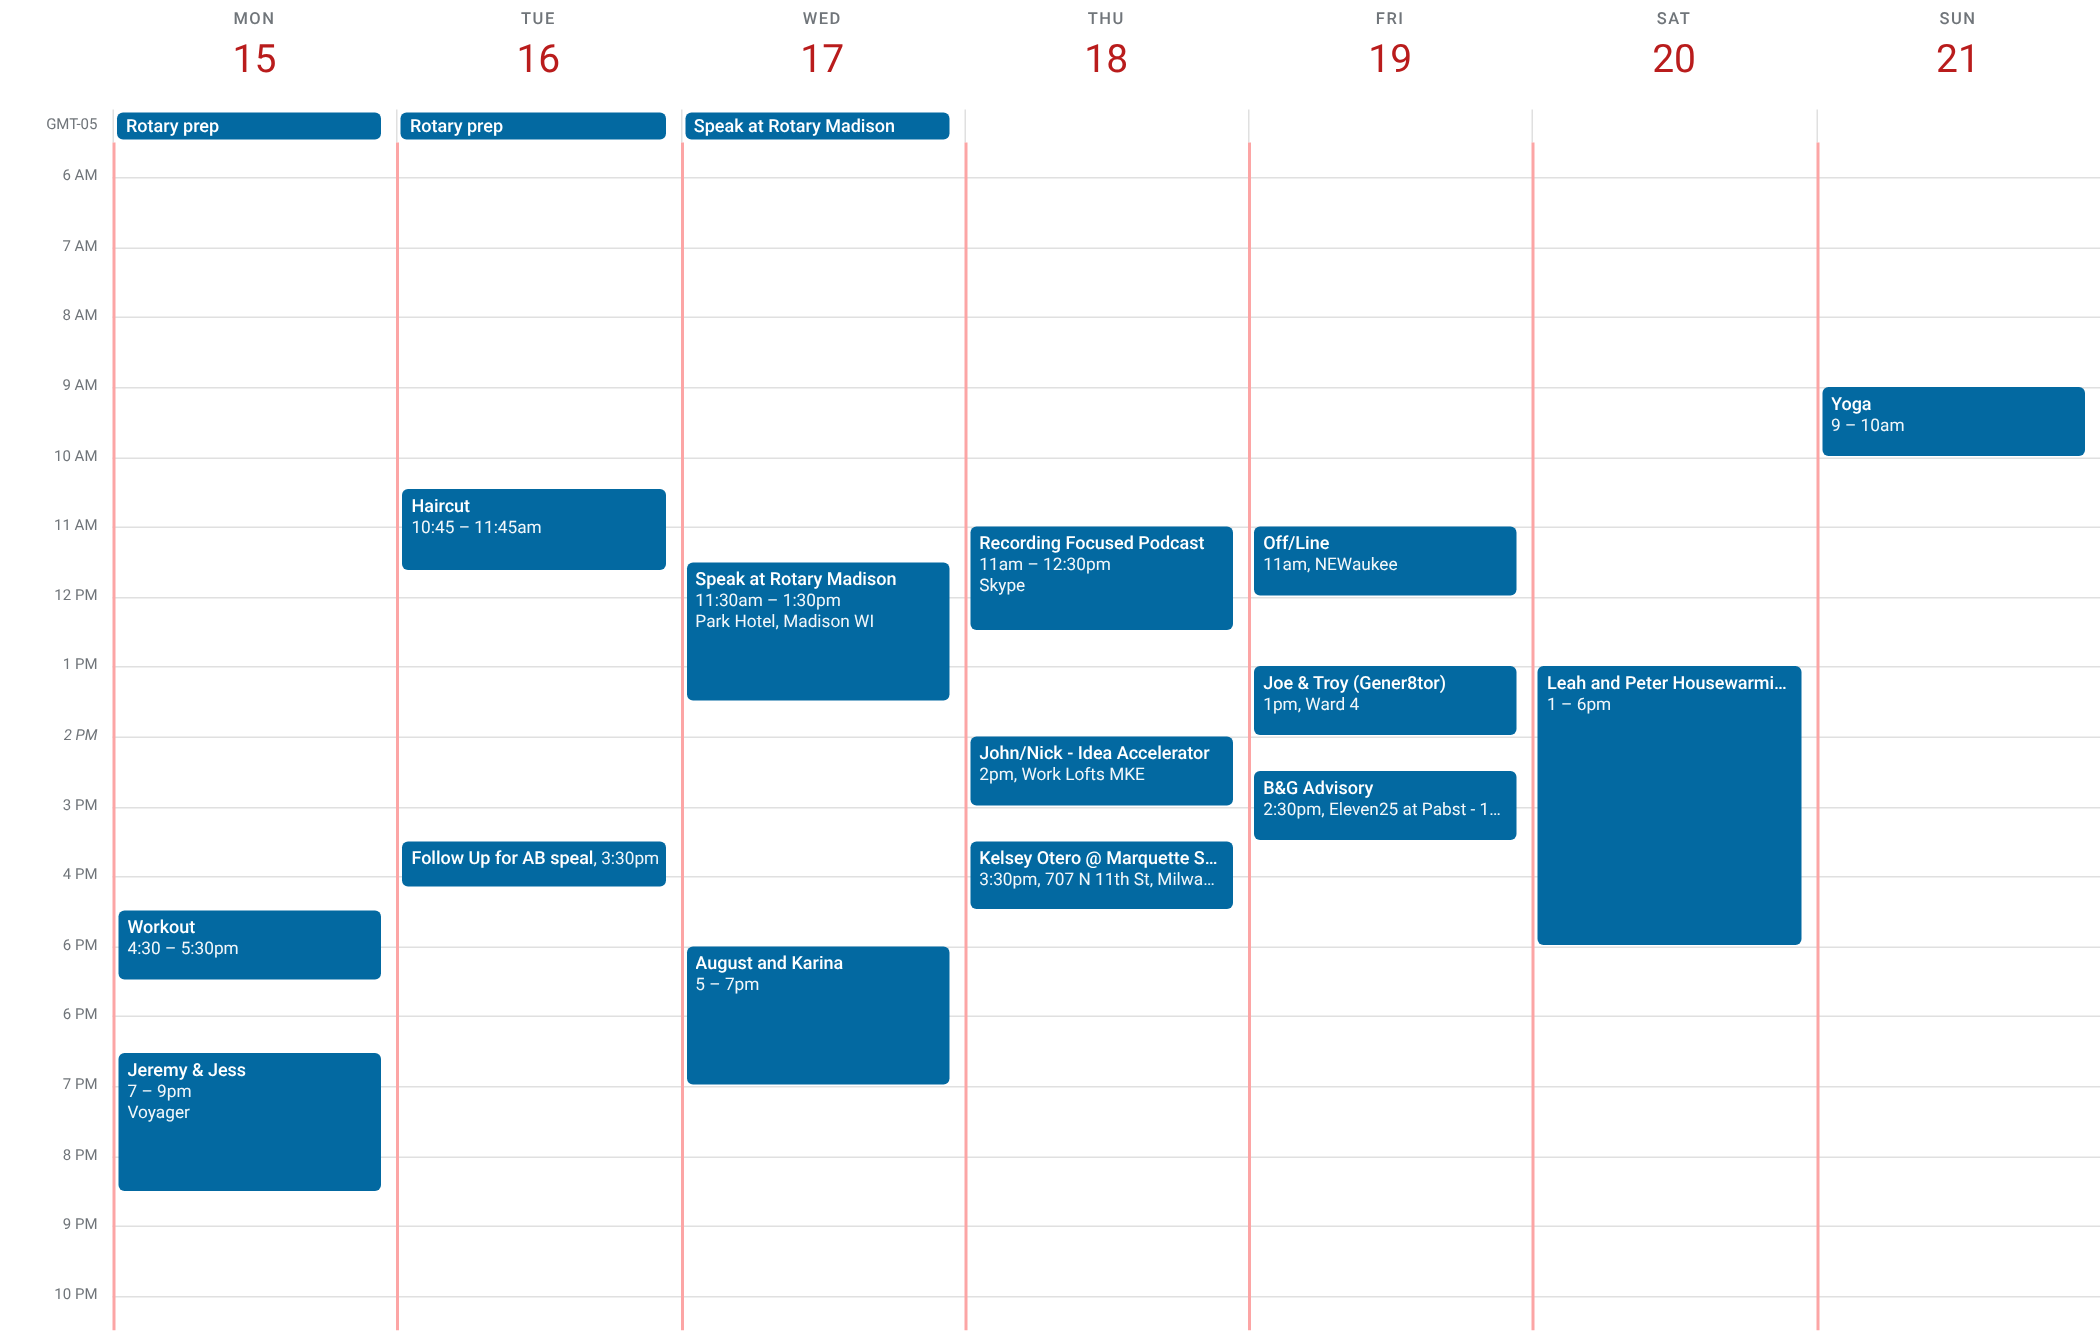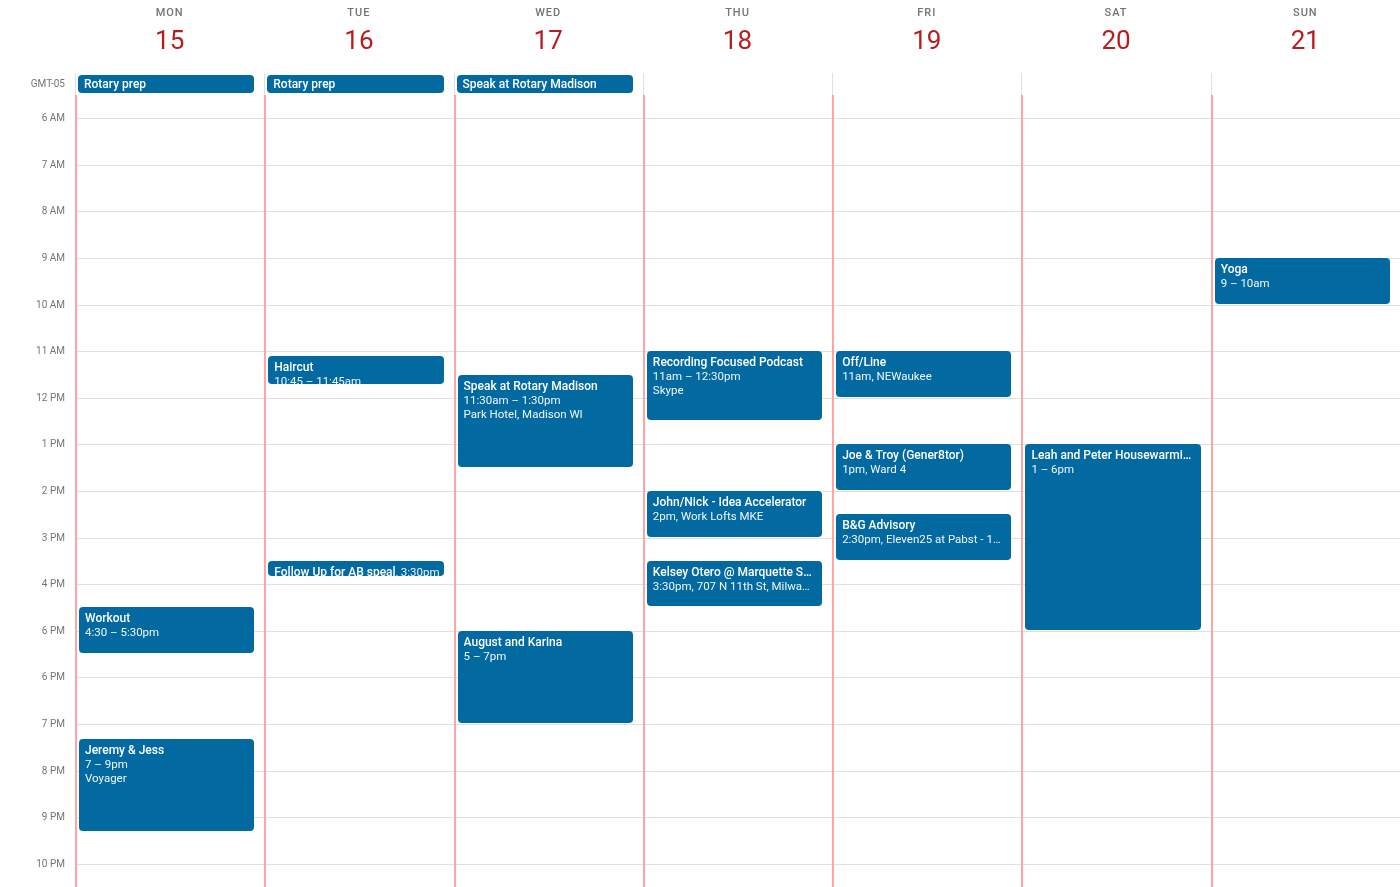--- a/index.html
+++ b/index.html
@@ -155,21 +155,21 @@
     <div class="tz-label">GMT-05</div>
 
   <div class="hour-label" style="top: 112.294px;">6 AM</div>
       <div class="hour-label" style="top: 158.882px;">7 AM</div>
       <div class="hour-label" style="top: 205.471px;">8 AM</div>
       <div class="hour-label" style="top: 252.059px;">9 AM</div>
       <div class="hour-label" style="top: 298.647px;">10 AM</div>
       <div class="hour-label" style="top: 345.235px;">11 AM</div>
       <div class="hour-label" style="top: 391.824px;">12 PM</div>
       <div class="hour-label" style="top: 438.412px;">1 PM</div>
-      <div class="hour-label" style="top: 485px;">2 PM</div>
+      <div class="hour-label" style="top: 485px; font-style: italic;">2 PM</div>
       <div class="hour-label" style="top: 531.588px;">3 PM</div>
       <div class="hour-label" style="top: 578.176px;">4 PM</div>
       <div class="hour-label" style="top: 624.765px;">6 PM</div>
       <div class="hour-label" style="top: 671.353px;">6 PM</div>
       <div class="hour-label" style="top: 717.941px;">7 PM</div>
       <div class="hour-label" style="top: 764.529px;">8 PM</div>
       <div class="hour-label" style="top: 811.118px;">9 PM</div>
       <div class="hour-label" style="top: 857.706px;">10 PM</div>
     </div>
 
@@ -245,32 +245,32 @@
       <div class="hour-line" style="top: 722.118px;"></div>
       <div class="hour-line" style="top: 768.706px;"></div>
     </div>
 
   <div class="grid-area">
     <div class="day-col">
         <div class="event" style="top: 512.471px; height: 45.5882px;">
           <div class="title">Workout</div>
           <div class="subtitle">4:30 – 5:30pm</div>
         </div>
-        <div class="event" style="top: 644px; height: 92.1765px;">
+        <div class="event" style="top: 607px; height: 92.1765px;">
           <div class="title">Jeremy &amp; Jess</div>
           <div class="subtitle">7 – 9pm</div>
           <div class="subtitle">Voyager</div>
         </div>
       </div>
     <div class="day-col">
-        <div class="event" style="top: 261px; height: 28px;">
+        <div class="event" style="top: 231px; height: 54px;">
           <div class="title">Haircut</div>
           <div class="subtitle">10:45 – 11:45am</div>
         </div>
-        <div class="event oneline" style="top: 465.882px; height: 15px;"><div class="title" style="display: inline;">Follow Up for AB speal</div><span class="subtitle" style="display: inline;">, 3:30pm</span></div>
+        <div class="event oneline" style="top: 465.882px; height: 30px;"><div class="title" style="display: inline;">Follow Up for AB speal</div><span class="subtitle" style="display: inline;">, 3:30pm</span></div>
       </div>
     <div class="day-col">
         <div class="event" style="top: 279.529px; height: 92.1765px;">
           <div class="title">Speak at Rotary Madison</div>
           <div class="subtitle">11:30am – 1:30pm</div>
           <div class="subtitle">Park Hotel, Madison WI</div>
         </div>
         <div class="event" style="top: 535.765px; height: 92.1765px;">
           <div class="title">August and Karina</div>
           <div class="subtitle">5 – 7pm</div>

